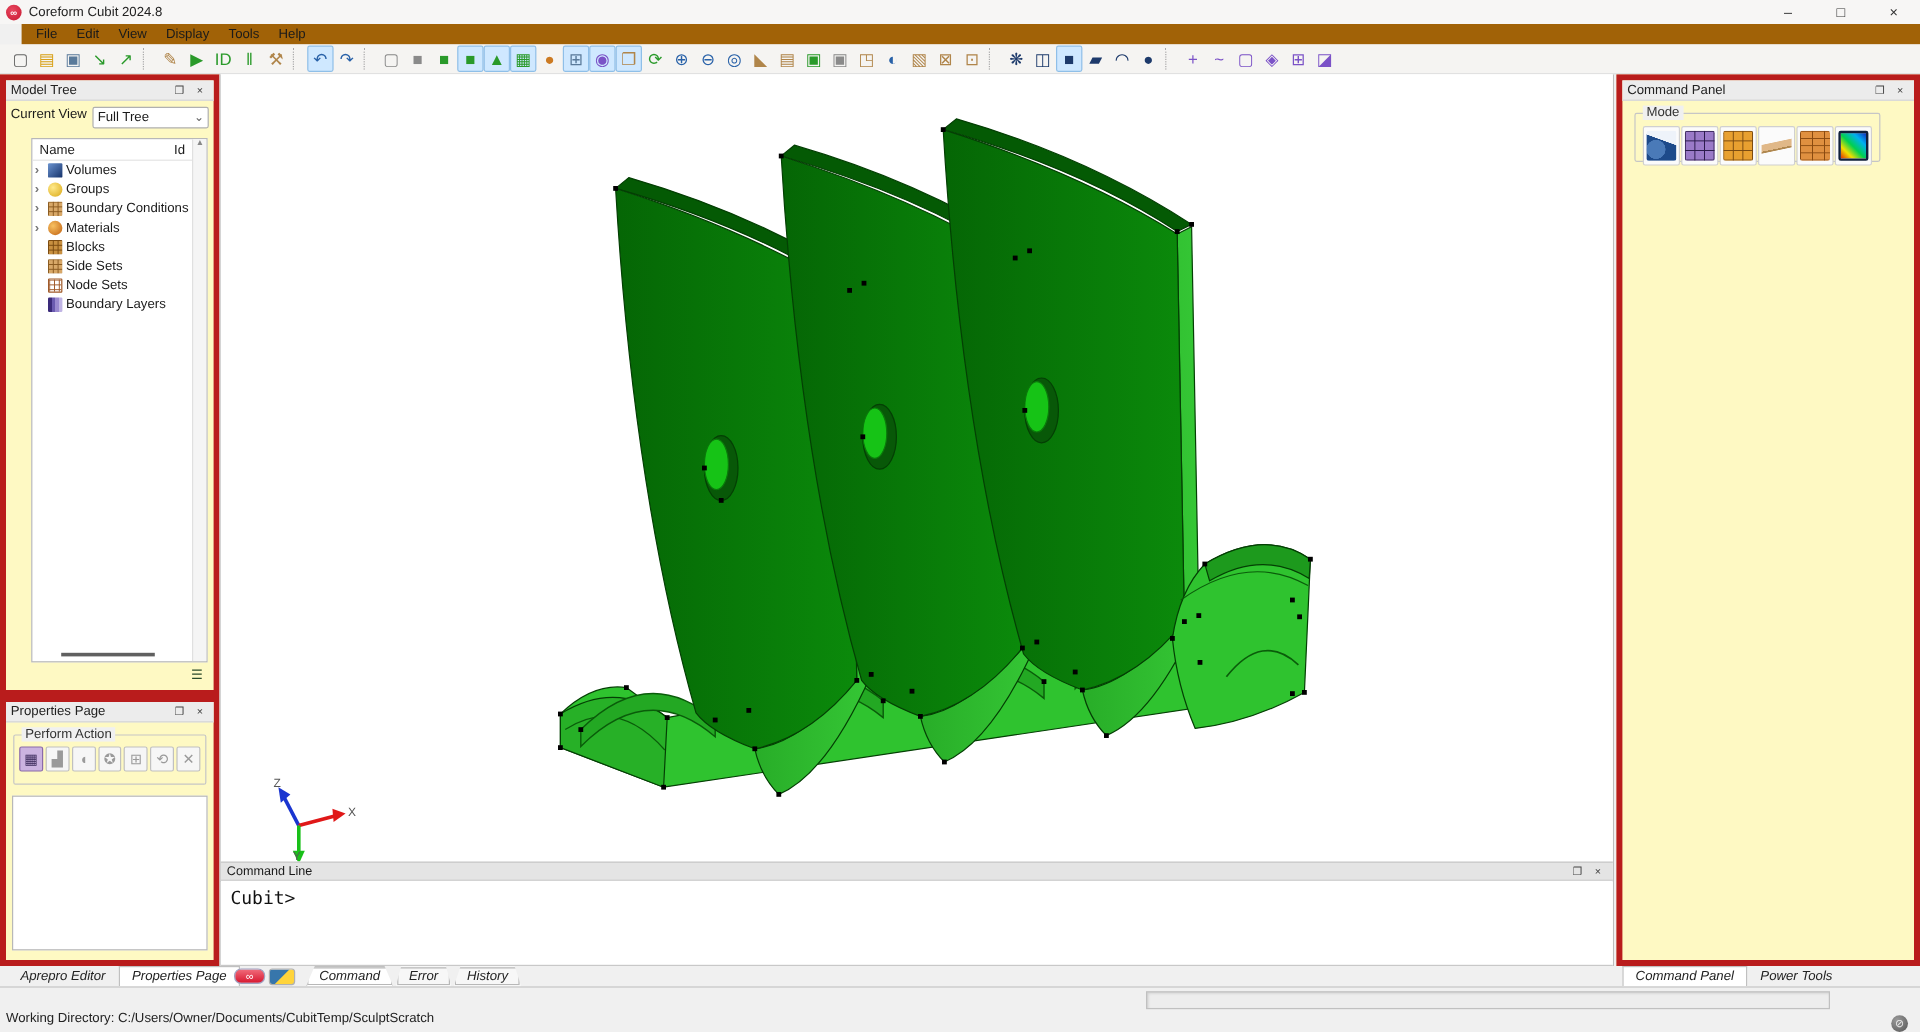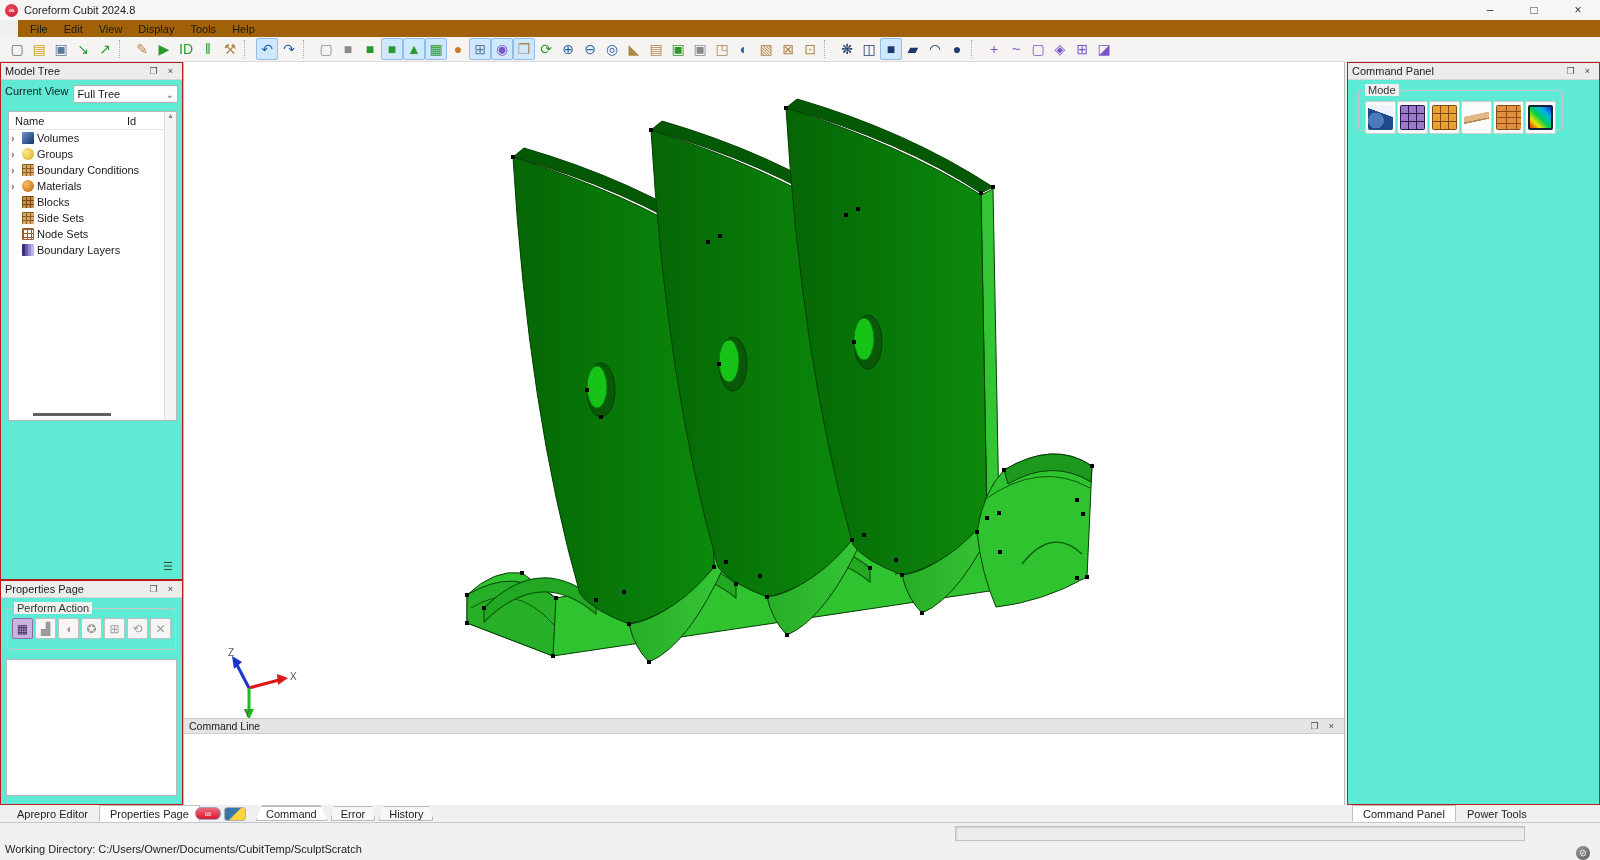--- a/index.html
+++ b/index.html
@@ -35,35 +35,35 @@
   [data-tint="steel"]  { color:#5a7a9a; }
   [data-tint="green"]  { color:#2a9a2a; }
   [data-tint="gray"]   { color:#8a8a8a; }
   [data-tint="navy"]   { color:#1d3a6b; }
   [data-tint="purple"] { color:#7b52c7; }
   [data-tint="blue"]   { color:#2861a8; }
   [data-tint="tan"]    { color:#b0854a; }
   [data-tint="orange"] { color:#cc7a22; }
 
   
-  .panel { position:absolute; background:#5eead4; border:1px solid #b91c1c; }
+  .panel { position:absolute; background:#fef9c3; border:5px solid #b91c1c; }
   .paneltitle { height:17px; background:#ececec; border-bottom:1px solid #d5d5d5;
     display:flex; align-items:center; padding:0 4px; }
   .paneltitle .ptext { flex:1; color:#222; }
   .dockbtn { width:15px; height:13px; display:flex; align-items:center; justify-content:center;
     font-size:9px; color:#444; margin-left:2px; }
 
   
   #modeltree { top:0; left:0; width:183px; height:518px; }
   .viewrow { display:flex; align-items:flex-start; padding:5px 4px 4px 4px; gap:5px; }
   .combo { flex:1; height:18px; background:#fff; border:1px solid #b0b0b0; border-radius:2px;
     display:flex; align-items:center; padding:0 3px; }
   .combo .cval { flex:1; }
   .combo .chev { color:#666; font-size:10px; }
-  .treebox { position:absolute; top:48px; left:7px; right:5px; height:310px; background:#fff;
+  .treebox { position:absolute; top:48px; left:21px; right:5px; height:437px; background:#fff;
     border:1px solid #b8b8b8; overflow:hidden; }
   .treehead { display:flex; height:18px; border-bottom:1px solid #e4e4e4; align-items:center; }
   .treehead span:first-child { padding-left:6px; width:118px; }
   .vscroll { position:absolute; right:0; top:0; width:12px; height:100%; background:#f5f5f5; border-left:1px solid #e0e0e0;
     text-align:center; font-size:7px; color:#888; }
   .hthumb { position:absolute; left:24px; bottom:4px; width:78px; height:3px; background:#606060; }
   .treeitem { display:flex; align-items:center; height:16px; padding-left:2px; gap:3px; }
   .texp { width:8px; color:#777; font-size:11px; font-weight:bold; }
   .texp[data-exp="false"] { visibility:hidden; }
   .ticon { width:12px; height:12px; border-radius:1px; flex:0 0 12px; }
@@ -125,21 +125,21 @@
   [data-mode="sculpt-mode"] { background:linear-gradient(168deg,transparent 38%,#e0b888 40% 58%,#b08850 58% 62%,transparent 64%); }
   [data-mode="boundary-conditions-mode"] { background:#e09040;
     background-image:linear-gradient(#8a4a10 1px,transparent 1px),linear-gradient(90deg,#8a4a10 1px,transparent 1px);
     background-size:10px 6px; }
   [data-mode="post-processing-mode"] { background:linear-gradient(225deg,#1030c0,#00b0f0 25%,#00d050 52%,#f0e000 76%,#e03000 100%);
     border:2px solid #10203a; }
 
   
   .tabstrip { position:absolute; top:805px; left:0; right:0; height:17px; background:#f0f0f0; }
   .tab { display:inline-flex; align-items:center; height:17px; padding:0 10px; color:#222;
-    border:1px solid transparent; }
+    border:1px solid transparent;font-style:italic; }
   .tab[data-active="true"] { background:#fff; border-color:#c0c0c0; border-bottom-color:#fff; }
   .lefttabs { position:absolute; left:6px; top:0; display:flex; }
   .cmdtabs { position:absolute; left:195px; top:0; display:flex; align-items:center; gap:3px; }
   .righttabs { position:absolute; left:1352px; top:0; display:flex; }
   .slanttab { clip-path:polygon(10% 0, 90% 0, 100% 100%, 0 100%); background:#f7f7f7;
     box-shadow:inset 0 0 0 1px #b8b8b8; }
   .slanttab[data-active="true"] { background:#fff; }
   .logochip { width:26px; height:13px; border-radius:6px; background:linear-gradient(#f06a7a,#d81830);
     color:#fff; display:flex; align-items:center; justify-content:center; font-size:9px; border:1px solid #a0a0c0; }
   .pychip { width:22px; height:14px; border-radius:3px;
@@ -541,20 +541,23 @@
 
     <div class="cmdtitle" data-name="command-line-titlebar">
       <span class="ptext" data-name="command-line-title">Command Line</span>
       <span style="display:flex;">
 
           <span class="dockbtn" data-name="float-button" title="float-button">❐</span>
 
           <span class="dockbtn" data-name="close-button" title="close-button">×</span>
         </span>
     </div>
+    <div class="cmdbody" data-name="command-input">
+      <span data-name="command-prompt">Cubit&gt;</span>
+    </div>
   </div>
 
   <div class="panel" id="cmdpanel" data-name="command-panel" style="top:62px;">
     <div class="paneltitle" data-name="command-panel-titlebar">
       <span class="ptext" data-name="command-panel-title">Command Panel</span>
       <span style="display:flex;">
 
           <span class="dockbtn" data-name="float-button" title="float-button">❐</span>
 
           <span class="dockbtn" data-name="close-button" title="close-button">×</span>

